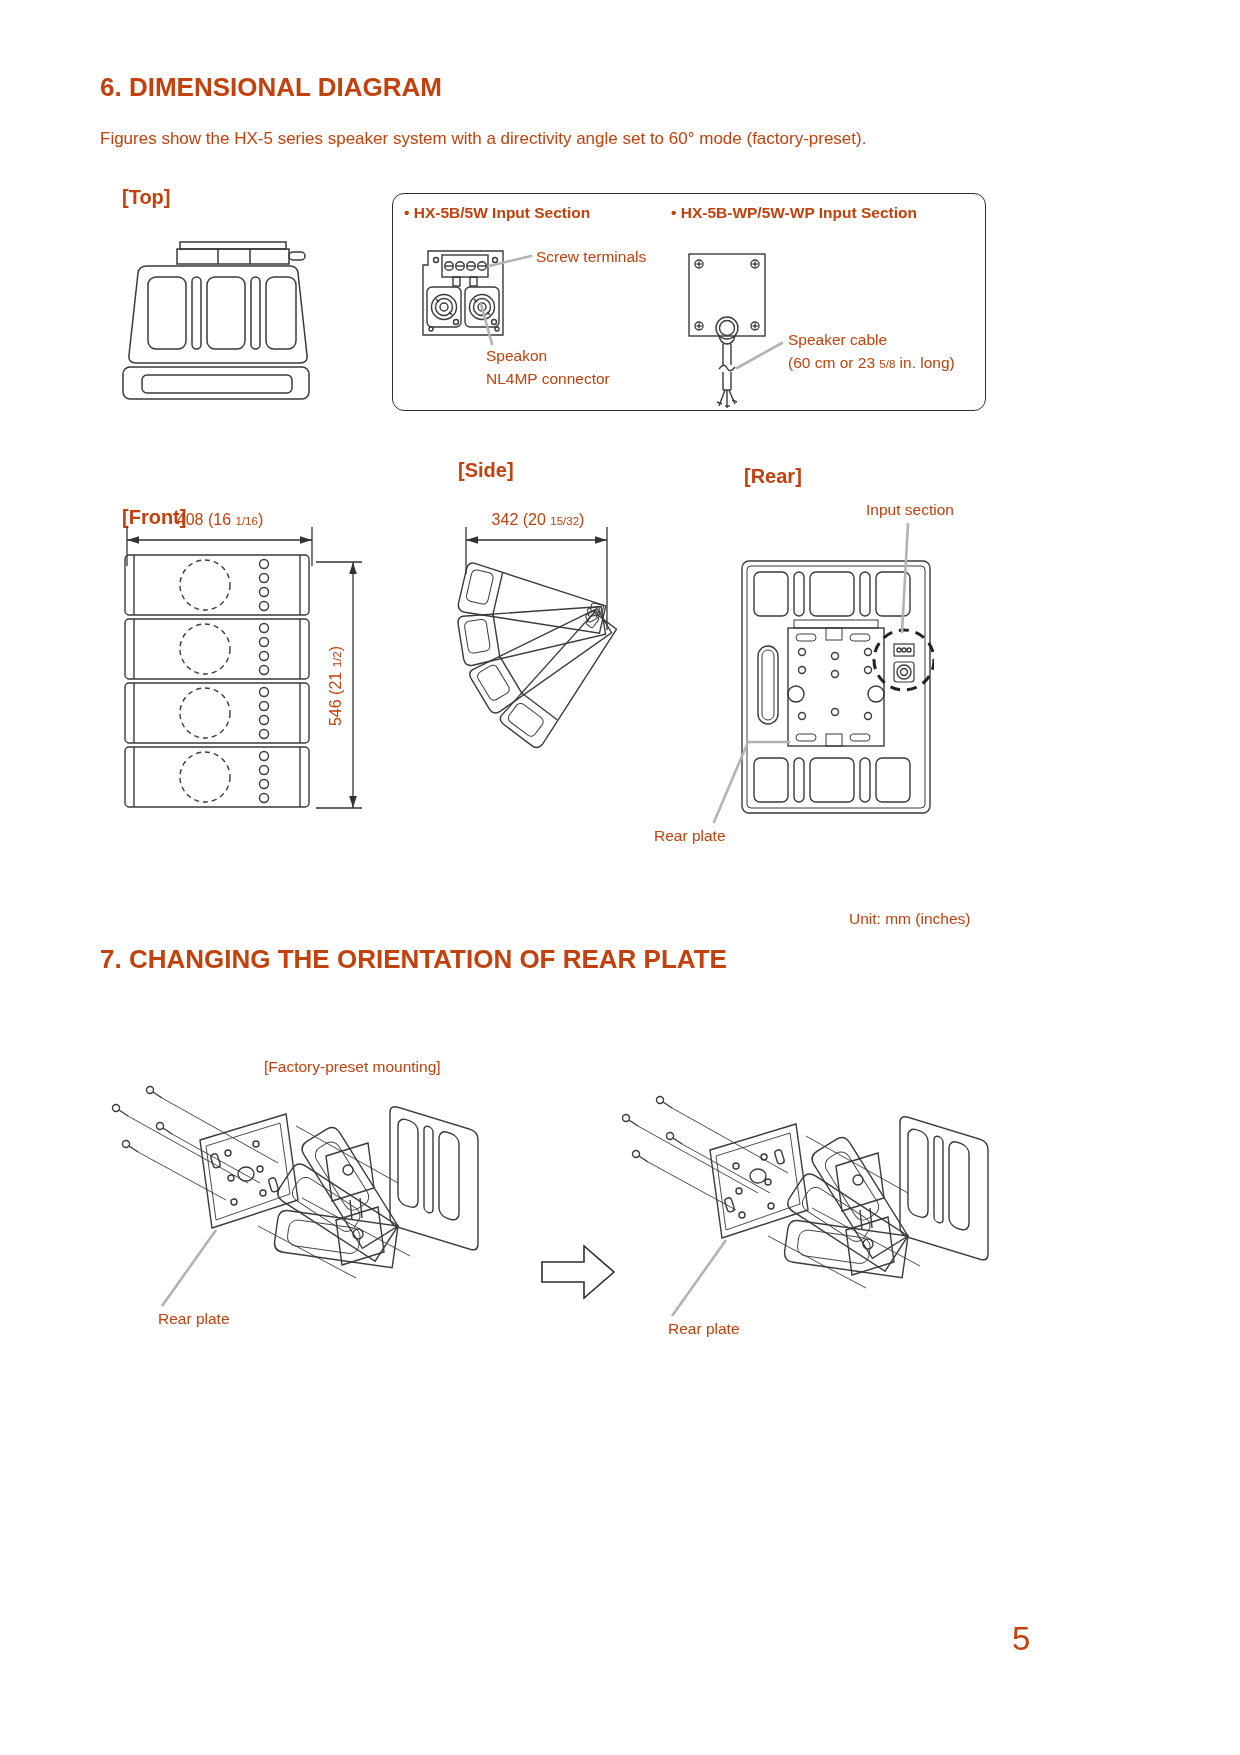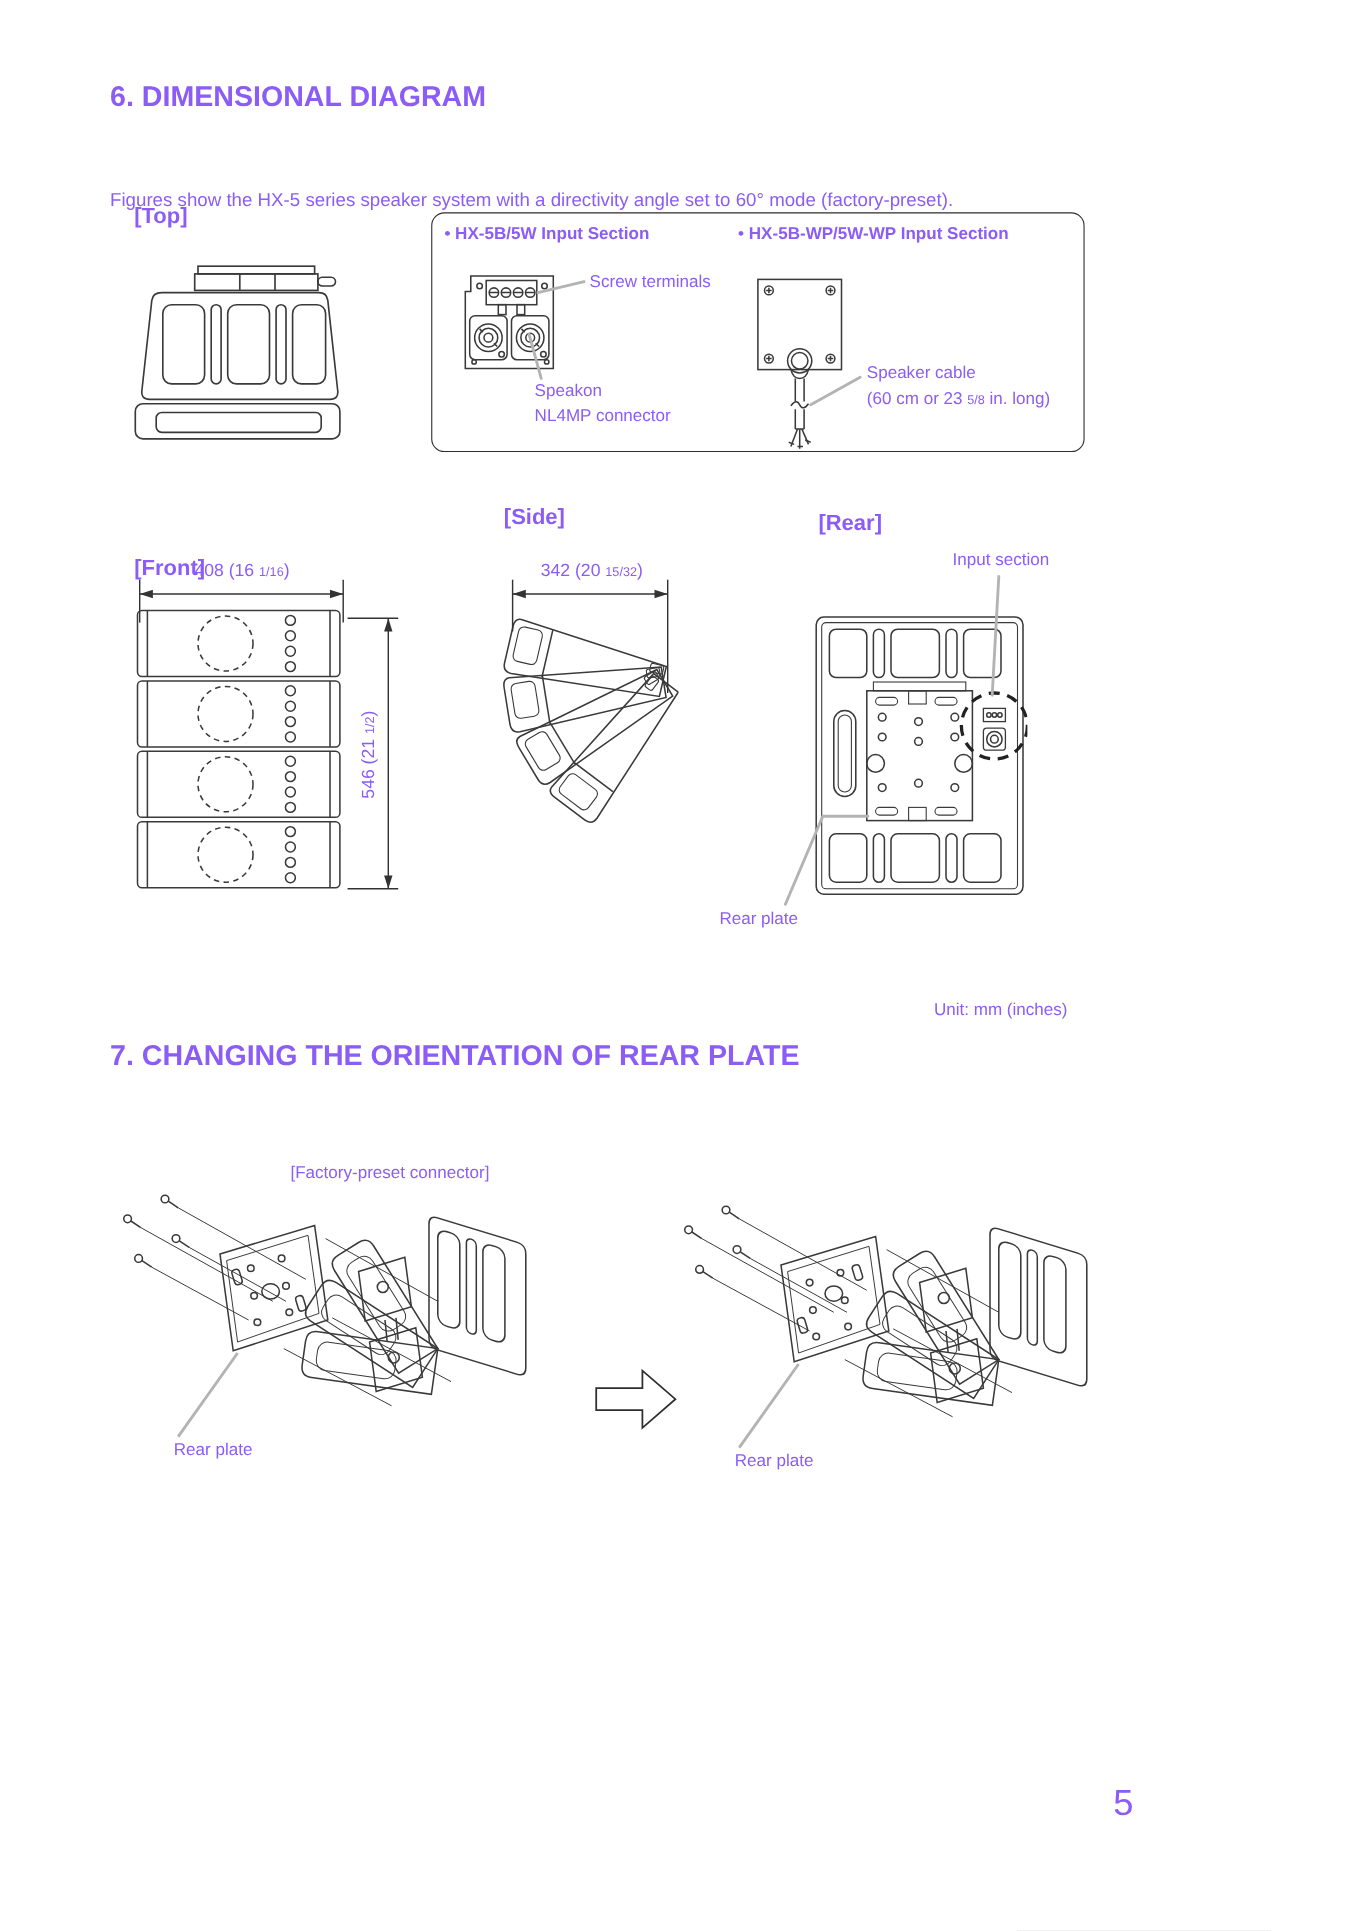--- a/index.html
+++ b/index.html
@@ -1,38 +1,38 @@
 <!DOCTYPE html>
 <html><head>
 <meta charset="utf-8">
 <style>
   html,body{margin:0;padding:0;background:#e8e8e8;}
   .page{position:relative;width:1240px;height:1755px;background:#ffffff;overflow:hidden;
-        font-family:"Liberation Sans","DejaVu Sans",sans-serif;color:#8b5cf6;}
+        font-family:"Liberation Sans","DejaVu Sans",sans-serif;color:#c2410c;}
   .abs{position:absolute;}
   .h1{font-size:26px;font-weight:bold;letter-spacing:0px;white-space:nowrap;}
   .body-text{font-size:17px;white-space:nowrap;}
   .view-label{font-size:20px;font-weight:bold;white-space:nowrap;}
   .box-title{font-size:15.5px;font-weight:bold;white-space:nowrap;}
   .lbl{font-size:15.5px;white-space:nowrap;}
   .dim{font-size:16px;white-space:nowrap;text-align:center;}
   .frac{font-size:11.5px;}
   .rot{transform:rotate(-90deg);transform-origin:center;}
   .page-num{font-size:33px;}
   svg{display:block;}
   .overlay{pointer-events:none;}
   .input-box{border:1.6px solid #2e2e2e;border-radius:12px;background:#fff;}
 </style>
 </head>
 <body>
 
 <div class="page">
 
   <div class="abs h1" style="left:100px;top:72px;">6. DIMENSIONAL DIAGRAM</div>
-  <div class="abs body-text" style="left:100px;top:129px;margin-top:43px;">Figures show the HX-5 series speaker system with a directivity angle set to 60° mode (factory-preset).</div>
+  <div class="abs body-text" style="left:100px;top:129px;">Figures show the HX-5 series speaker system with a directivity angle set to 60° mode (factory-preset).</div>
   <div class="abs view-label" style="left:122px;top:186px;">[Top]</div>
 
   <svg class="abs" style="left:100px;top:237px;" width="215" height="165" viewBox="0 0 215 165">
     <g stroke="#3a3a3a" stroke-width="1.5" fill="none">
       <rect x="80" y="5" width="106" height="7"></rect>
       <rect x="77" y="12" width="112" height="15"></rect>
       <line x1="118" y1="12" x2="118" y2="27"></line>
       <line x1="150" y1="12" x2="150" y2="27"></line>
       <rect x="189" y="15" width="16" height="8" rx="4"></rect>
       <path d="M 47,29 L 190,29 Q 197,29 198,36 L 207,118 Q 208,126 200,126 L 36,126 Q 28,126 29,118 L 38,36 Q 39,29 47,29 Z"></path>
@@ -256,21 +256,21 @@
       <circle cx="166" cy="114" r="7"></circle>
         <circle cx="166" cy="114" r="3.5"></circle>
       <circle cx="166" cy="102" r="30" stroke="#222" stroke-width="3" stroke-dasharray="10 7"></circle>
     </g>
   </svg>
 
   <div class="abs lbl" style="left:654px;top:827px;">Rear plate</div>
   <div class="abs lbl" style="left:849px;top:862px;margin-top:48px;">Unit: mm (inches)</div>
 
   <div class="abs h1" style="left:100px;top:944px;">7. CHANGING THE ORIENTATION OF REAR PLATE</div>
-  <div class="abs lbl" style="left:264px;top:1058px;">[Factory-preset connector]</div>
+  <div class="abs lbl" style="left:264px;top:1058px;">[Factory-preset mounting]</div>
 
   <svg class="abs" style="left:98px;top:1078px;" width="400" height="270" viewBox="0 0 400 270">
     <g stroke="#3a3a3a" stroke-width="1.4" fill="none">
       <g>
         <circle cx="18" cy="30" r="3.5"></circle>
           <line x1="21" y1="32" x2="30" y2="38"></line>
         <circle cx="52" cy="12" r="3.5"></circle>
           <line x1="55" y1="14" x2="64" y2="20"></line>
         <circle cx="28" cy="66" r="3.5"></circle>
           <line x1="31" y1="68" x2="40" y2="74"></line>

